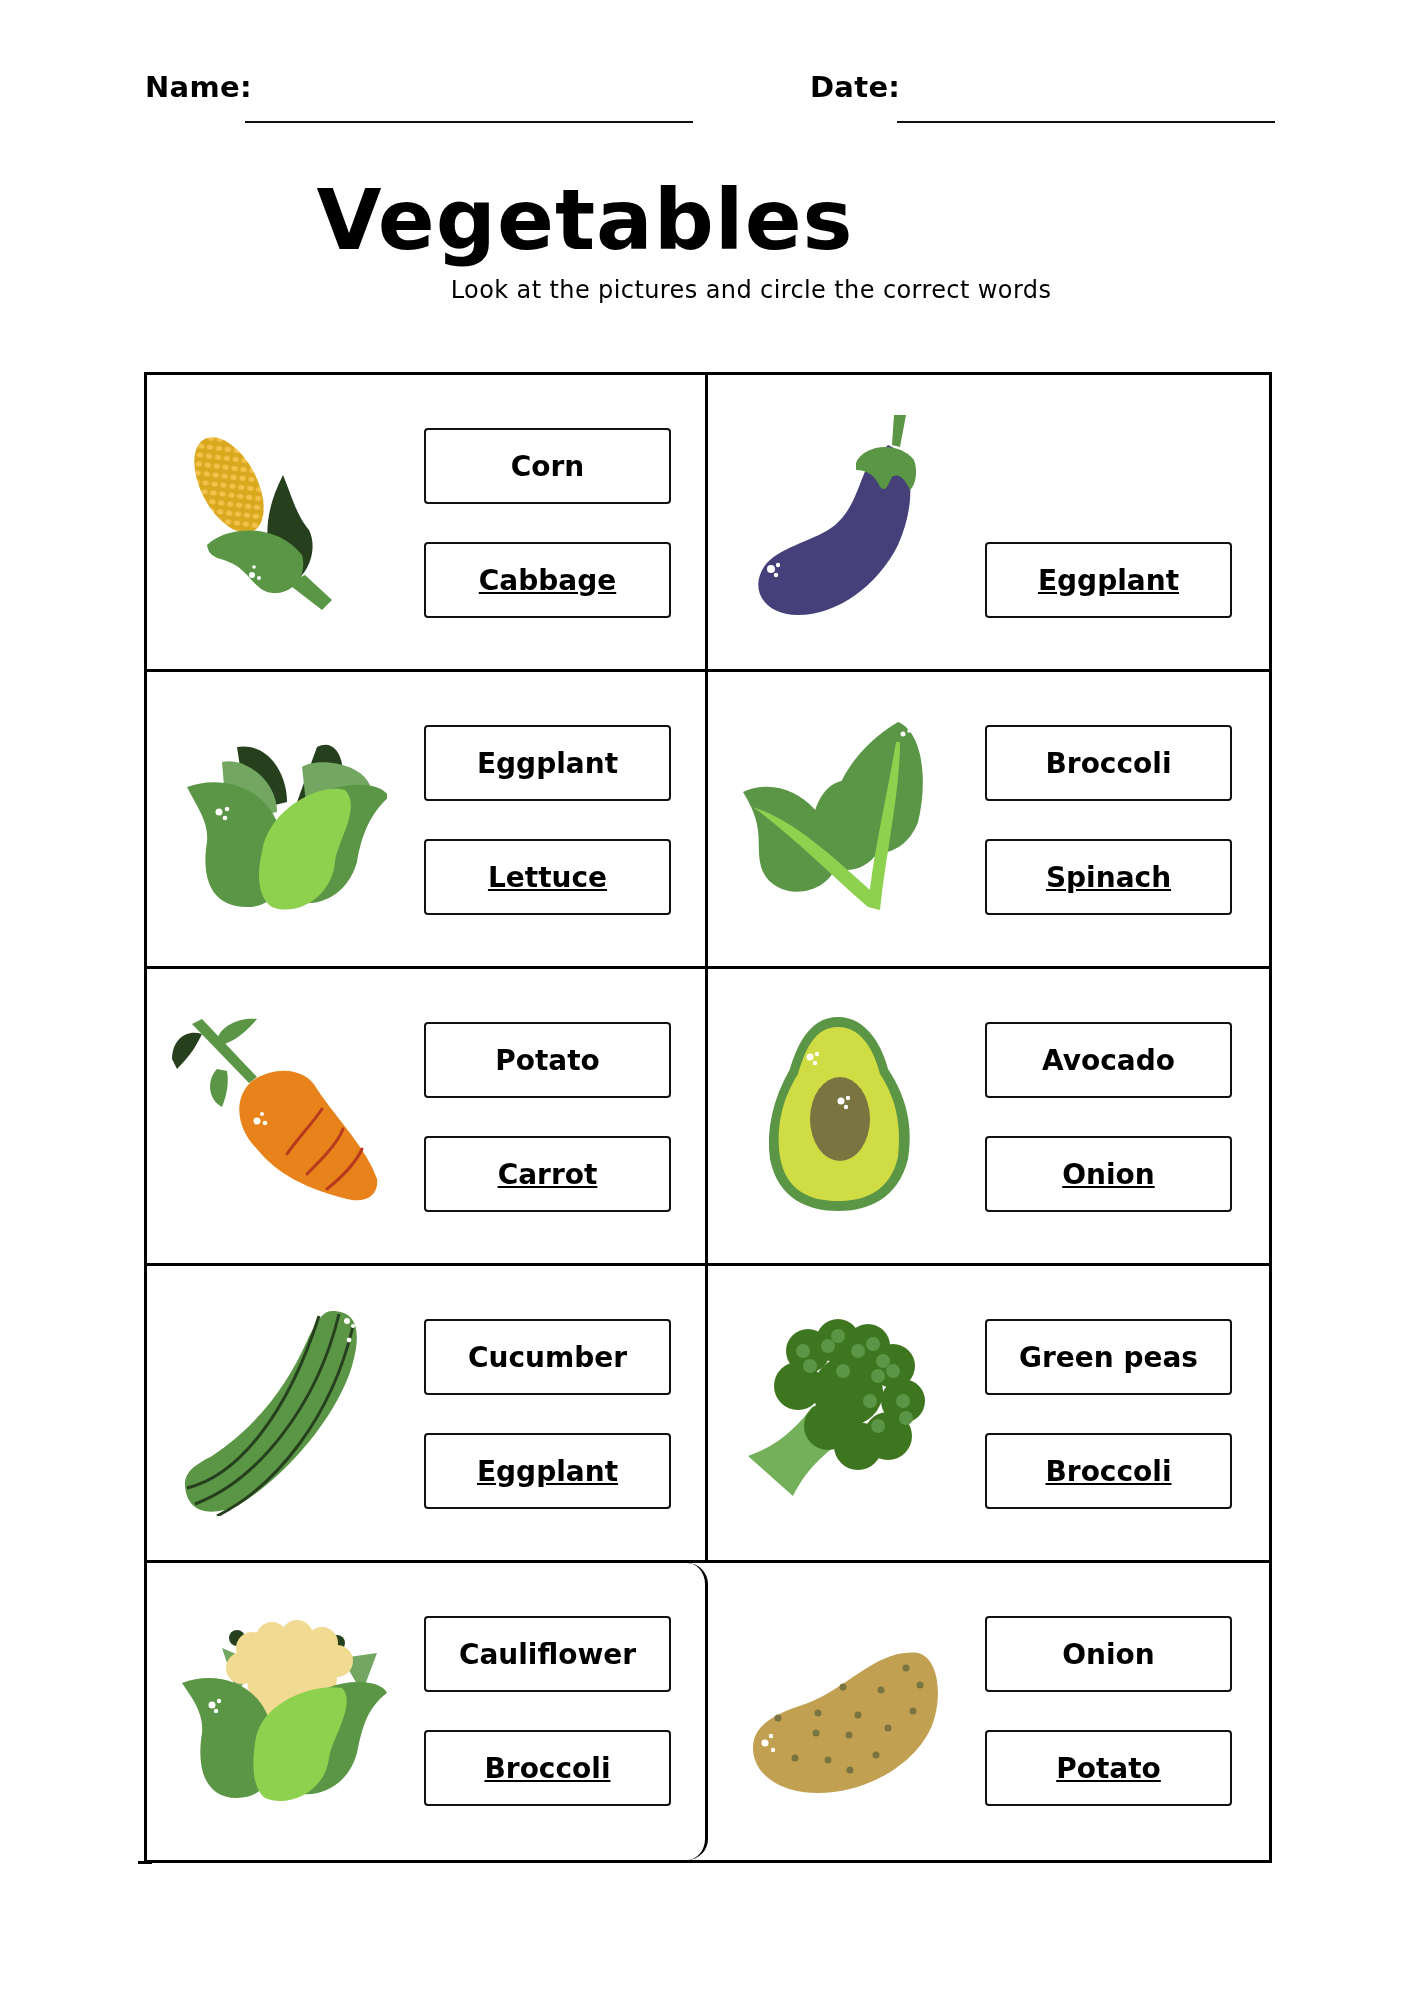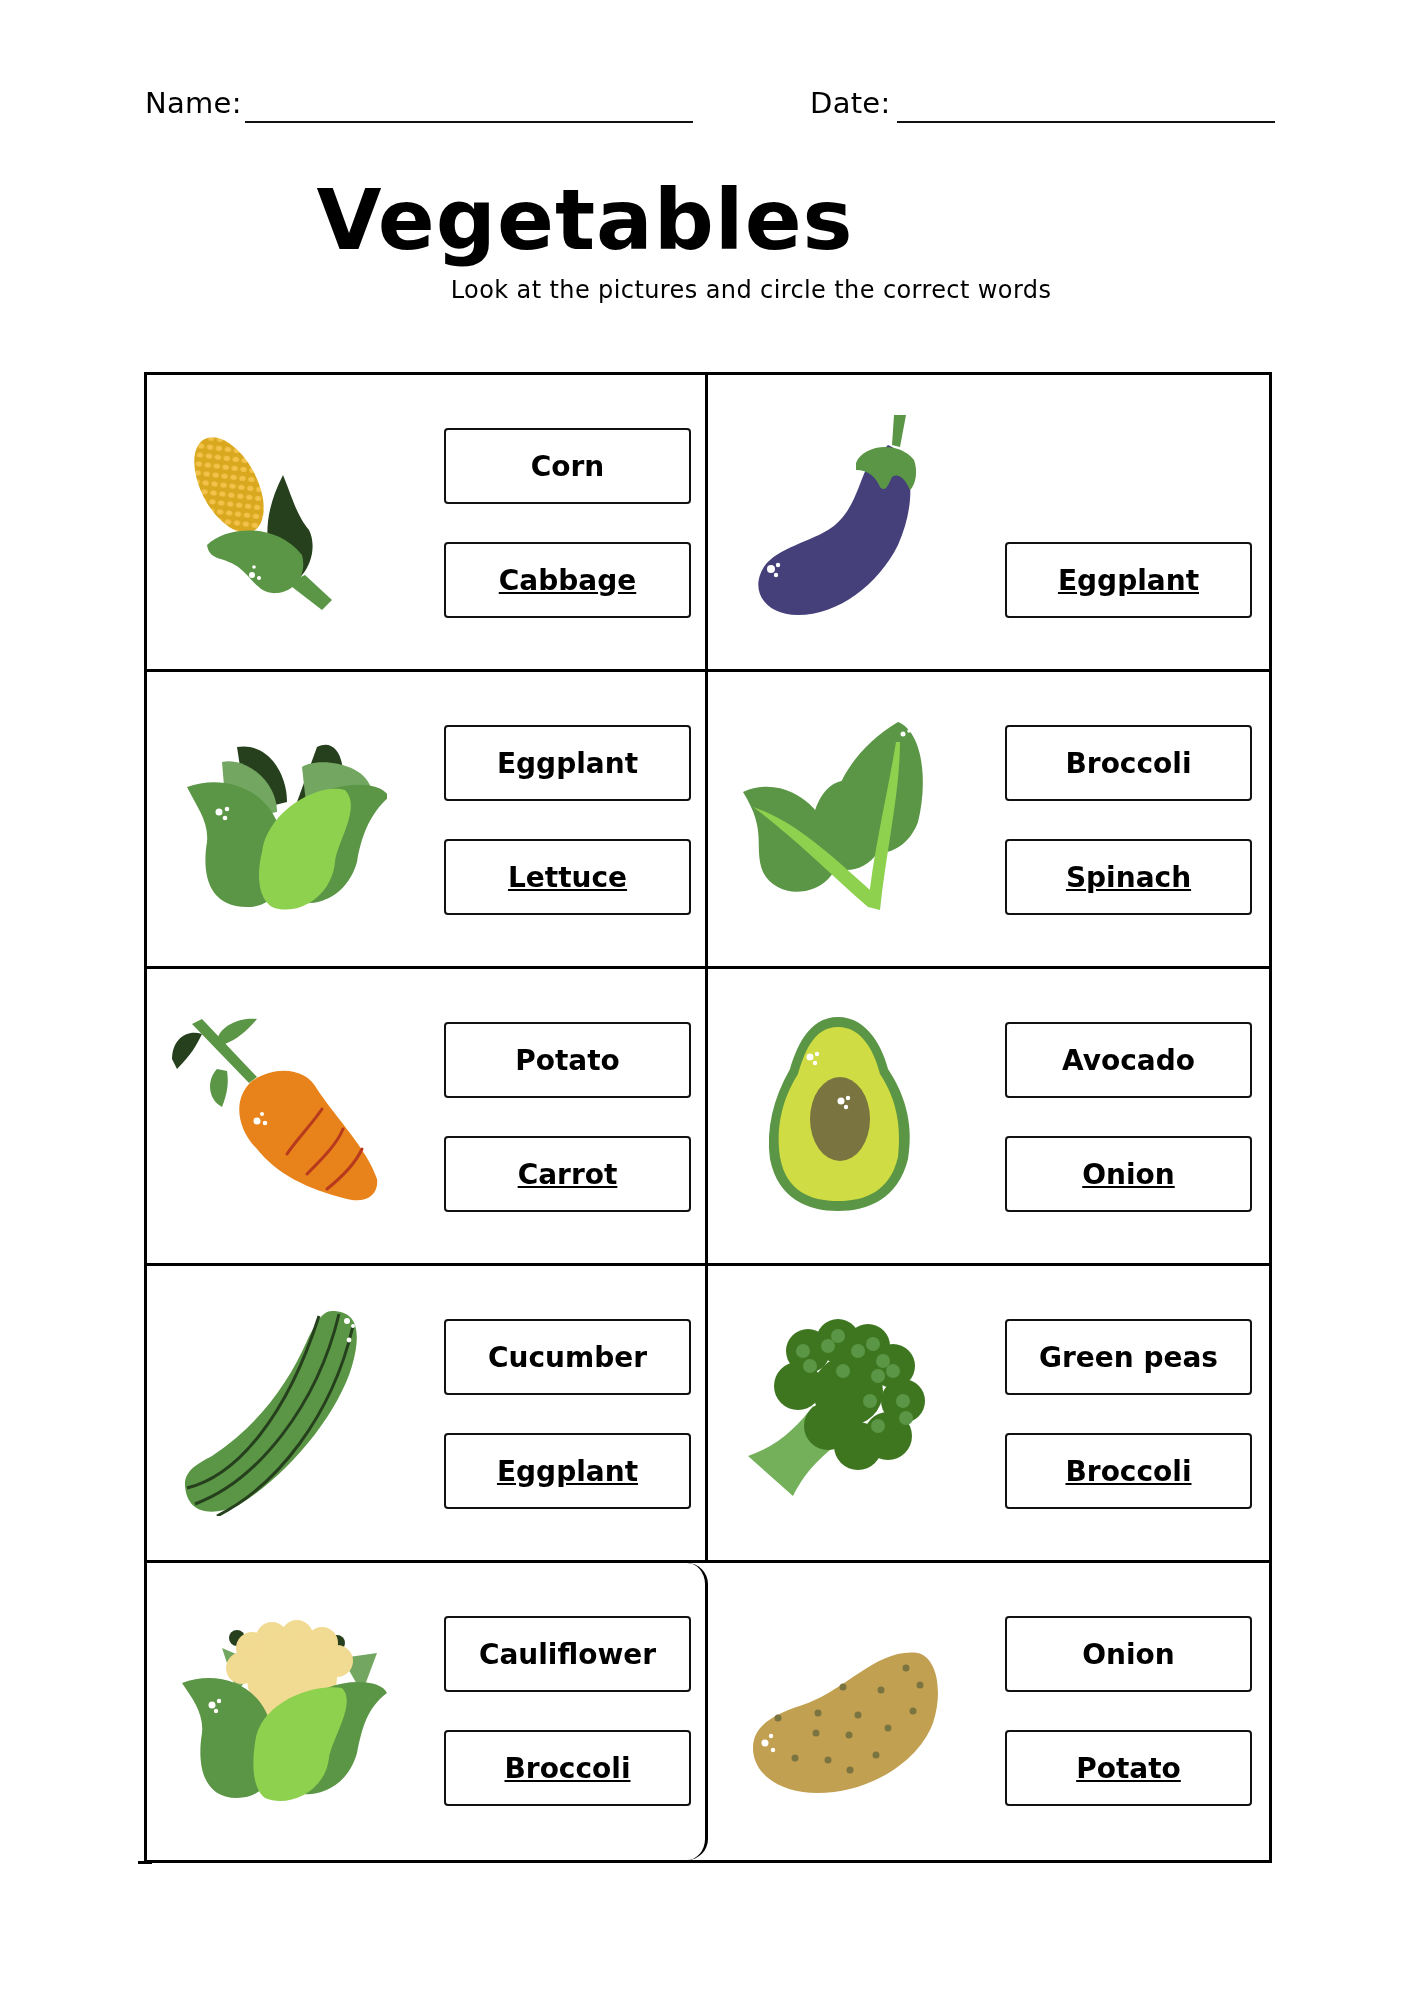--- a/index.html
+++ b/index.html
@@ -1,26 +1,26 @@
 <!DOCTYPE html>
 <html><head>
 <meta charset="utf-8">
 <style>
   html, body { margin:0; padding:0; background:#ffffff; }
   body { width:1414px; height:2000px; position:relative; overflow:hidden; font-family:"DejaVu Sans", sans-serif; color:#000; }
-  .hdr-label { position:absolute; top:86px; font-size:29px; font-family:"DejaVu Sans", sans-serif; font-weight:normal; letter-spacing:0.3px; }
+  .hdr-label { position:absolute; top:70px; font-size:29px; font-family:"DejaVu Sans", sans-serif; font-weight:bold; letter-spacing:0.3px; }
   .hdr-line { position:absolute; top:121px; height:0; border-top:2.5px solid #111; }
   .title { position:absolute; top:170px; left:0; width:1170px; text-align:center; font-size:84px; font-weight:bold; font-family:"DejaVu Sans", sans-serif; letter-spacing:1px; line-height:100px; }
   .subtitle { position:absolute; top:276px; left:0; width:1414px; text-align:center; font-size:24px; font-family:"DejaVu Sans", sans-serif; letter-spacing:0.4px;padding-left:44px; }
   .grid { position:absolute; left:144px; top:372px; width:1128px; height:1491px; border:3px solid #000; box-sizing:border-box; display:grid; grid-template-columns:1fr 1fr; grid-template-rows:repeat(5,1fr); }
   .cell { position:relative; box-sizing:border-box; border-right:3px solid #000; border-bottom:3px solid #000; }
   .cell:nth-child(2n) { border-right:none; }
   .cell:nth-last-child(-n+2) { border-bottom:none;border-radius:21px; }
   .pic { position:absolute; left:20px; top:40px; width:220px; height:210px; }
-  .opt { position:absolute; left:277px; width:247px; height:76px; border:2.5px solid #111; border-radius:4px; box-sizing:border-box; display:flex; align-items:center; justify-content:center; font-size:28px; font-weight:bold; font-family:"DejaVu Sans", sans-serif; background:#fff; cursor:pointer;margin-left:20px; }
+  .opt { position:absolute; left:277px; width:247px; height:76px; border:2.5px solid #111; border-radius:4px; box-sizing:border-box; display:flex; align-items:center; justify-content:center; font-size:28px; font-weight:bold; font-family:"DejaVu Sans", sans-serif; background:#fff; cursor:pointer; }
   .opt.a { top:53px; }
   .opt.b { top:167px;text-decoration:underline; }
   .tick { position:absolute; left:138px; top:1861px; width:14px; height:3px; background:#000; }
 </style>
 </head>
 <body>
 
 <span class="hdr-label" style="left:145px;">Name:</span>
 <div class="hdr-line" style="left:245px; width:448px;"></div>
 <span class="hdr-label" style="left:810px;">Date:</span>

